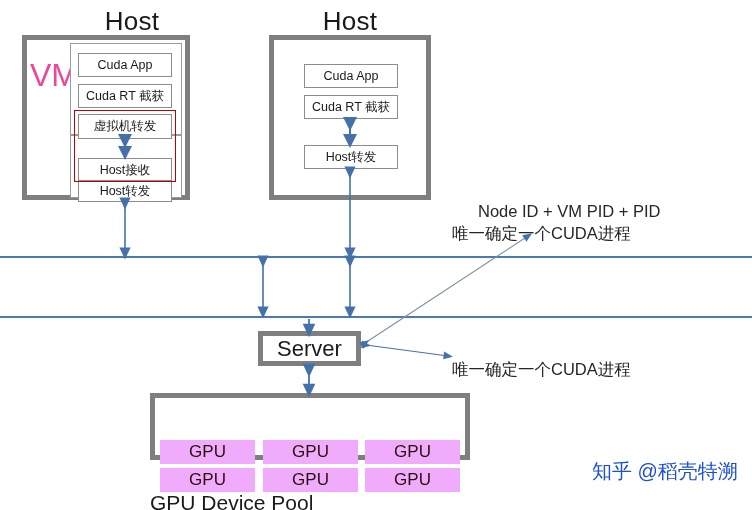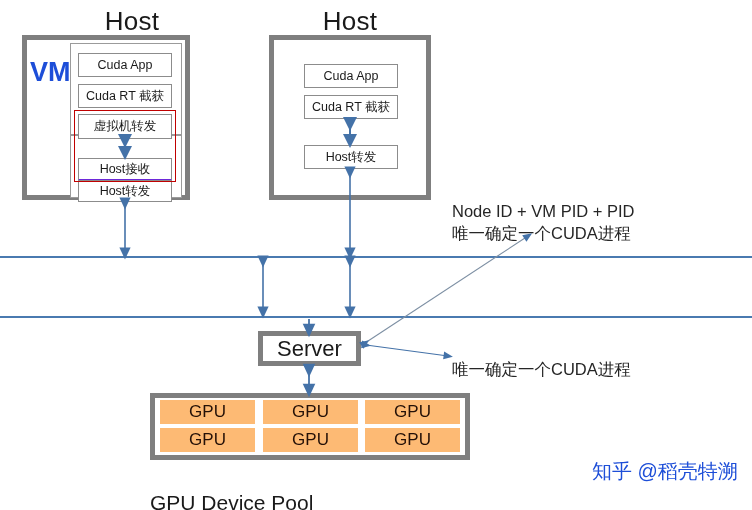--- a/index.html
+++ b/index.html
@@ -26,24 +26,23 @@
     box-sizing: border-box;
   }
   .host-title {
     font-size: 26px;
     color: #1a1a1a;
     text-align: center;
     letter-spacing: 0.2px;
     white-space: nowrap;
   }
   .vm-label {
-    font-size: 27px;
-    color: #1d4ed8;
-    white-space: nowrap;
-    font-weight: bold;
+    font-size: 32px;
+    color: #ec4899;
+    white-space: nowrap;
   }
 
   
   .panel {
     border: 1px solid #9b9b9b;
     background: #ffffff;
     box-sizing: border-box;
   }
 
   
@@ -51,21 +50,21 @@
     border: 1px solid #8c8c8c;
     background: #ffffff;
     box-sizing: border-box;
     font-size: 12.5px;
     color: #1a1a1a;
     display: flex;
     align-items: center;
     justify-content: center;
     white-space: nowrap;
   }
-  .blk-dark-bottom { border-bottom: 3px solid #6d28d9; }
+  .blk-dark-bottom { border-bottom: 1px solid #6d28d9; }
 
   
   .red-rect {
     border: 1.5px solid #c00000;
     background: transparent;
     box-sizing: border-box;
   }
 
   
   .server-box {
@@ -79,27 +78,28 @@
     color: #1a1a1a;
   }
 
   
   .pool-box {
     border: 5px solid #7f7f7f;
     background: #ffffff;
     box-sizing: border-box;
   }
   .gpu-cell {
-    background: #fdba74;
+    background: #f0abfc;
     box-sizing: border-box;
     display: flex;
     align-items: center;
     justify-content: center;
     font-size: 17px;
     color: #241007;
+    margin-top: 40px;
   }
   .pool-caption {
     font-size: 21px;
     color: #1a1a1a;
     white-space: nowrap;
     margin-top: 24px;
   }
 
   
   .note {
@@ -170,21 +170,21 @@
 
   <div class="abs gpu-cell" style="left:160px; top:400px; width:95px; height:24px;">GPU</div>
   <div class="abs gpu-cell" style="left:263px; top:400px; width:95px; height:24px;">GPU</div>
   <div class="abs gpu-cell" style="left:365px; top:400px; width:95px; height:24px;">GPU</div>
   <div class="abs gpu-cell" style="left:160px; top:428px; width:95px; height:24px;">GPU</div>
   <div class="abs gpu-cell" style="left:263px; top:428px; width:95px; height:24px;">GPU</div>
   <div class="abs gpu-cell" style="left:365px; top:428px; width:95px; height:24px;">GPU</div>
 
   <div class="abs pool-caption" style="left:150px; top:467px; width:320px;">GPU Device Pool</div>
 
-  <div class="abs note" style="left:452px; top:200px;">Node ID + VM PID + PID</div>
+  <div class="abs note" style="left:478px; top:200px;">Node ID + VM PID + PID</div>
   <div class="abs note" style="left:452px; top:222px;">唯一确定一个CUDA进程</div>
 
   <div class="abs note" style="left:452px; top:358px;">唯一确定一个CUDA进程</div>
 
   <div class="abs watermark" style="left:592px; top:458px;">知乎 @稻壳特溯</div>
 
   <svg class="overlay" viewBox="0 0 752 510" xmlns="http://www.w3.org/2000/svg">
     <defs>
       <marker id="ah" markerWidth="9" markerHeight="9" refX="4.5" refY="4.5" orient="auto" markerUnits="strokeWidth">
         <path d="M1,1 L8,4.5 L1,8 z" fill="#4472a8"></path>

